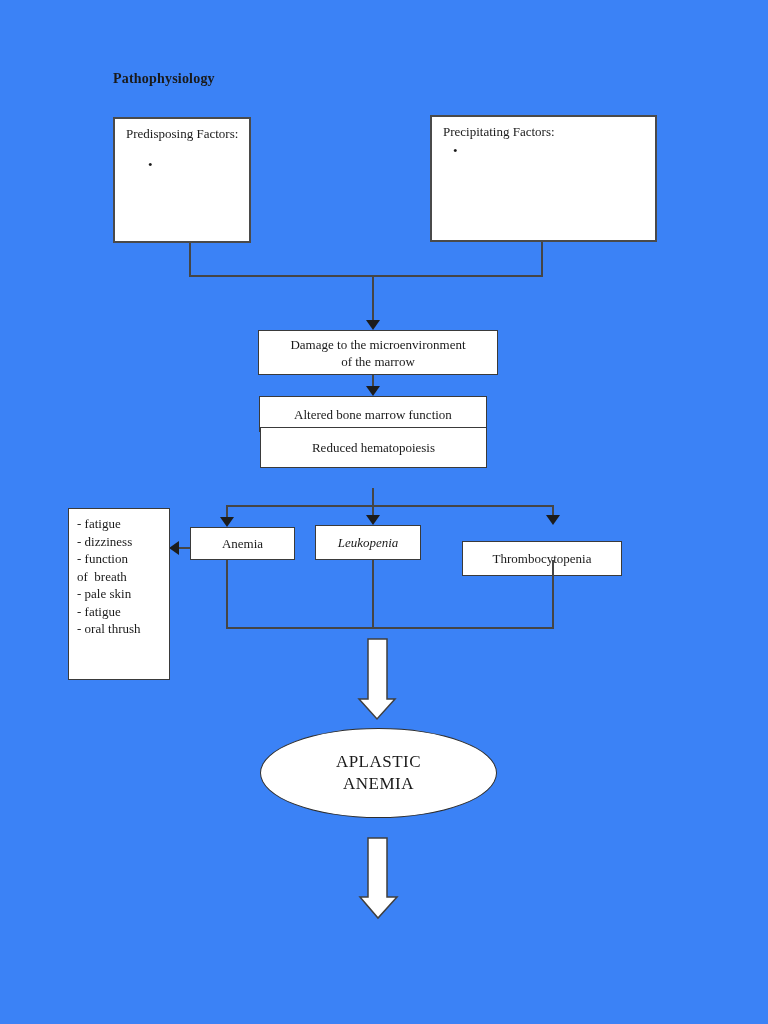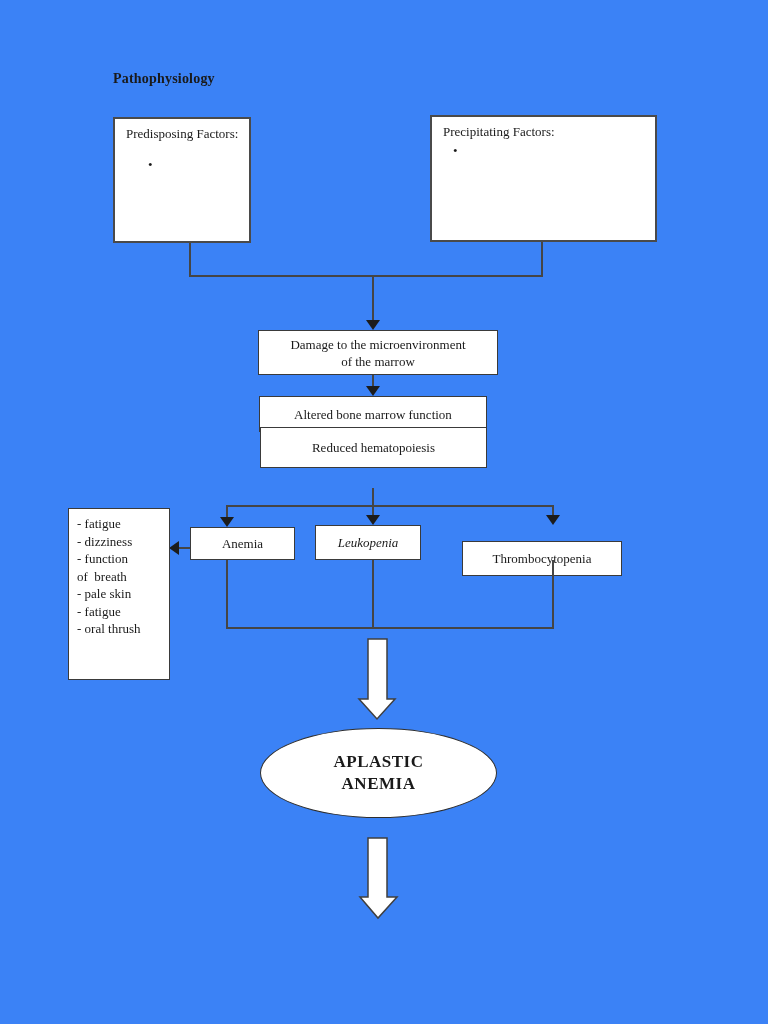--- a/index.html
+++ b/index.html
@@ -24,21 +24,21 @@
   .symptoms{
     position:absolute;left:68px;top:508px;width:102px;height:172px;border:1.5px solid #3a3a3a;
     box-sizing:border-box;background:#fff;padding:6px 4px 0 8px;font-size:13px;line-height:17.5px;
   }
   .symptoms div{white-space:pre-wrap;}
   .blockarrow{position:absolute;}
   .ellipse{
     position:absolute;left:260px;top:728px;width:237px;height:90px;border:1.5px solid #2e2e2e;
     border-radius:50%;box-sizing:border-box;background:#fff;
     display:flex;flex-direction:column;align-items:center;justify-content:center;
-    font-weight:bold;font-size:17px;line-height:22px;letter-spacing:.5px;text-align:center;
+    font-weight:normal;font-size:17px;line-height:22px;letter-spacing:.5px;text-align:center;
   }
 </style>
 </head>
 <body>
 
 <div class="page">
 
   <div class="title">Pathophysiology</div>
 
   <div class="node factor" style="left:113px;top:117px;width:138px;height:126px;">

